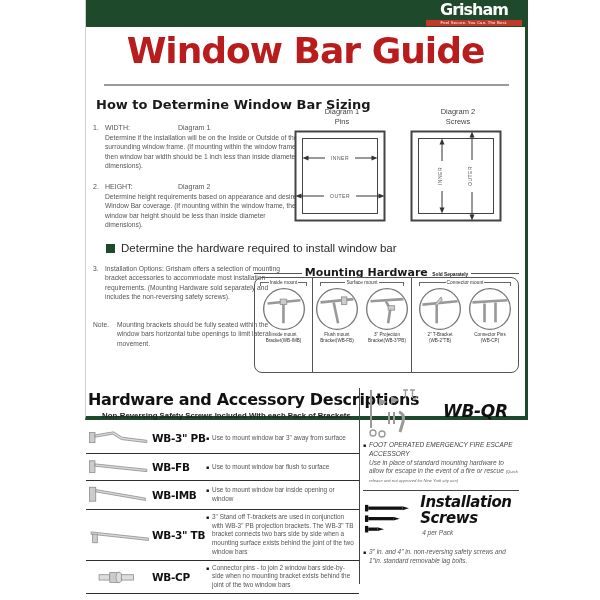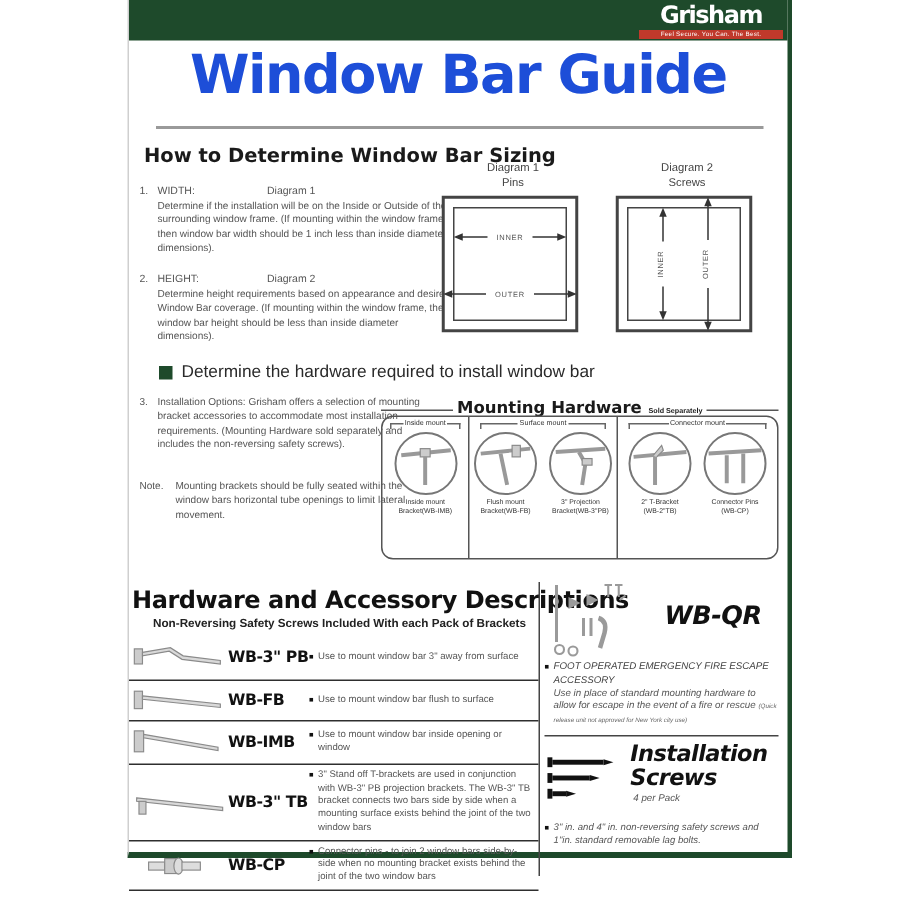--- a/index.html
+++ b/index.html
@@ -1,33 +1,33 @@
 <!DOCTYPE html>
 <html><head>
 <meta charset="utf-8">
 <style>
   * { margin:0; padding:0; box-sizing:border-box; }
   html,body { background:#ffffff; }
   body { font-family:"Liberation Sans", sans-serif; }
   .stage { position:relative; width:600px; height:600px; background:#ffffff; overflow:hidden; }
 
-  .page { position:absolute; left:85px; top:0; width:443px; height:572px; background:#fff;
+  .page { position:absolute; left:85px; top:0; width:443px; height:420px; background:#fff;
           border-right:3px solid #1e4a2b; border-bottom:4px solid #1e4a2b; border-left:1px solid #cfcfcf; }
 
   
   .band { position:absolute; left:0; top:0; width:100%; height:27px; background:#1e4a2b; }
   .logo { position:absolute; right:3px; top:0; width:96px; height:27px; }
   .logo-text { font-family:"DejaVu Sans", sans-serif; font-weight:bold; font-size:16px; color:#fff;
                letter-spacing:-1px; line-height:20px; text-align:center; }
   .logo-tag { background:#c0392b; color:#fff; font-size:4.2px; line-height:6px; height:6px;
               text-align:center; letter-spacing:0.2px; white-space:nowrap; overflow:hidden; }
 
   
   .title { position:absolute; top:30px; left:0; width:100%; text-align:center;
-           font-family:"DejaVu Sans", sans-serif; font-weight:bold; font-size:36px; color:#1d4ed8; letter-spacing:-1px; }
+           font-family:"DejaVu Sans", sans-serif; font-weight:bold; font-size:36px; color:#b91c1c; letter-spacing:-1px; }
   .title-rule { position:absolute; top:84px; left:18px; right:16px; border-top:2px solid #9a9a9a; }
 
   .sz-heading { position:absolute; top:97px; left:10px; font-family:"DejaVu Sans", sans-serif;
                 font-weight:bold; font-size:13px; color:#1a1a1a; }
 
   
   .sz-list { position:absolute; top:124px; left:7px; width:208px; color:#555; }
   .sz-item { margin-bottom:13px; }
   .sz-head { display:flex; font-size:7px; color:#555; margin-bottom:2px; }
   .sz-num { width:12px; }

